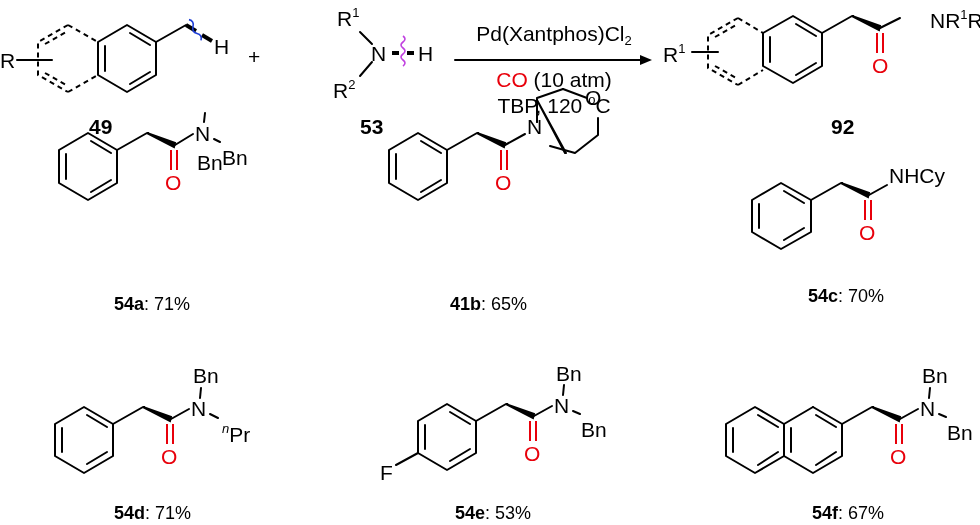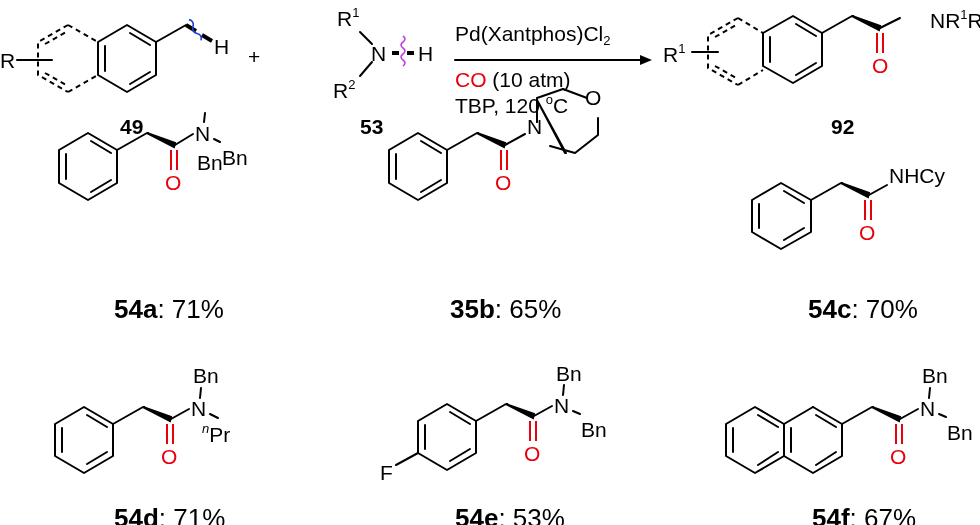--- a/index.html
+++ b/index.html
@@ -5,24 +5,24 @@
   html, body { margin: 0; padding: 0; background: #ffffff; }
   body { width: 980px; height: 525px; overflow: hidden; position: relative;
          font-family: "Liberation Sans", sans-serif; color: #000; }
   svg { position: absolute; left: 0; top: 0; }
   .bond { stroke: #000; stroke-width: 2; fill: none; stroke-linecap: round; stroke-linejoin: round; }
   .dash { stroke: #000; stroke-width: 2; fill: none; stroke-dasharray: 5 4; }
   .red-bond { stroke: #e8000b; stroke-width: 2; fill: none; }
   .lbl { position: absolute; font-size: 21px; line-height: 1; white-space: nowrap; }
   .red { color: #e8000b; }
   .bold { font-weight: bold; }
-  .cond { position: absolute; font-size: 21px; text-align: left; white-space: nowrap; }
+  .cond { position: absolute; font-size: 21px; text-align: center; white-space: nowrap; }
   sup { font-size: 13px; vertical-align: 9px; }
   sub { font-size: 13px; vertical-align: -4px; }
-  .yield { position: absolute; font-size: 26px; white-space: nowrap; }
+  .yield { position: absolute; font-size: 18px; white-space: nowrap; }
 </style>
 </head>
 <body>
 
 <svg width="980" height="525" viewBox="0 0 980 525">
 
   <g>
 
     <path class="dash" d="M68,25 L38,42 L38,75 L68,92"></path>
     <path class="dash" d="M68,25 L98,42"></path>
@@ -135,21 +135,21 @@
     <path class="bond" d="M900,419 L918,409"></path>
     <path class="red-bond" d="M896,424 L896,444 M902,424 L902,444"></path>
     <path class="bond" d="M930,388 L929,398"></path>
     <path class="bond" d="M939,414 L946,417"></path>
   </g>
 </svg>
 
 <span class="lbl" style="left:0px;top:50px">R</span>
 <span class="lbl" style="left:214px;top:36px">H</span>
 <span class="lbl" style="left:248px;top:46px">+</span>
-<span class="lbl bold" style="left:120px;top:116px">49</span>
+<span class="lbl bold" style="left:89px;top:116px">49</span>
 
 <span class="lbl" style="left:337px;top:6px"><span>R</span><sup>1</sup></span>
 <span class="lbl" style="left:371px;top:43px">N</span>
 <span class="lbl" style="left:418px;top:43px">H</span>
 <span class="lbl" style="left:333px;top:78px"><span>R</span><sup>2</sup></span>
 <span class="lbl bold" style="left:360px;top:116px">53</span>
 
 <div class="cond" style="left:455px;top:22px;width:198px"><span>Pd(Xantphos)Cl</span><sub>2</sub></div>
 <div class="cond" style="left:455px;top:68px;width:198px"><span class="red">CO</span><span> (10 atm)</span></div>
 <div class="cond" style="left:455px;top:92px;width:198px"><span>TBP, 120 </span><sup>o</sup><span>C</span></div>
@@ -161,29 +161,29 @@
 
 <span class="lbl" style="left:197px;top:152px">Bn</span>
 <span class="lbl" style="left:195px;top:123px;top:123px">N</span>
 <span class="lbl" style="left:222px;top:147px">Bn</span>
 <span class="lbl red" style="left:165px;top:172px">O</span>
 <div class="yield" style="left:114px;top:294px"><b>54a</b><span>: 71%</span></div>
 
 <span class="lbl" style="left:527px;top:116px">N</span>
 <span class="lbl" style="left:585px;top:87px">O</span>
 <span class="lbl red" style="left:495px;top:172px">O</span>
-<div class="yield" style="left:450px;top:294px"><b>35b</b><span>: 65%</span></div>
+<div class="yield" style="left:450px;top:294px"><b>41b</b><span>: 65%</span></div>
 
 <span class="lbl" style="left:889px;top:165px">NHCy</span>
 <span class="lbl red" style="left:859px;top:222px">O</span>
-<div class="yield" style="left:808px;top:294px"><b>54c</b><span>: 70%</span></div>
+<div class="yield" style="left:808px;top:286px"><b>54c</b><span>: 70%</span></div>
 
 <span class="lbl" style="left:193px;top:365px">Bn</span>
 <span class="lbl" style="left:191px;top:398px">N</span>
-<span class="lbl" style="left:202px;top:422px"><sup style="font-style:italic">n</sup><span>Pr</span></span>
+<span class="lbl" style="left:222px;top:422px"><sup style="font-style:italic">n</sup><span>Pr</span></span>
 <span class="lbl red" style="left:161px;top:446px">O</span>
 <div class="yield" style="left:114px;top:503px"><b>54d</b><span>: 71%</span></div>
 
 <span class="lbl" style="left:556px;top:363px">Bn</span>
 <span class="lbl" style="left:554px;top:395px">N</span>
 <span class="lbl" style="left:581px;top:419px">Bn</span>
 <span class="lbl" style="left:380px;top:462px">F</span>
 <span class="lbl red" style="left:524px;top:443px">O</span>
 <div class="yield" style="left:455px;top:503px"><b>54e</b><span>: 53%</span></div>
 

